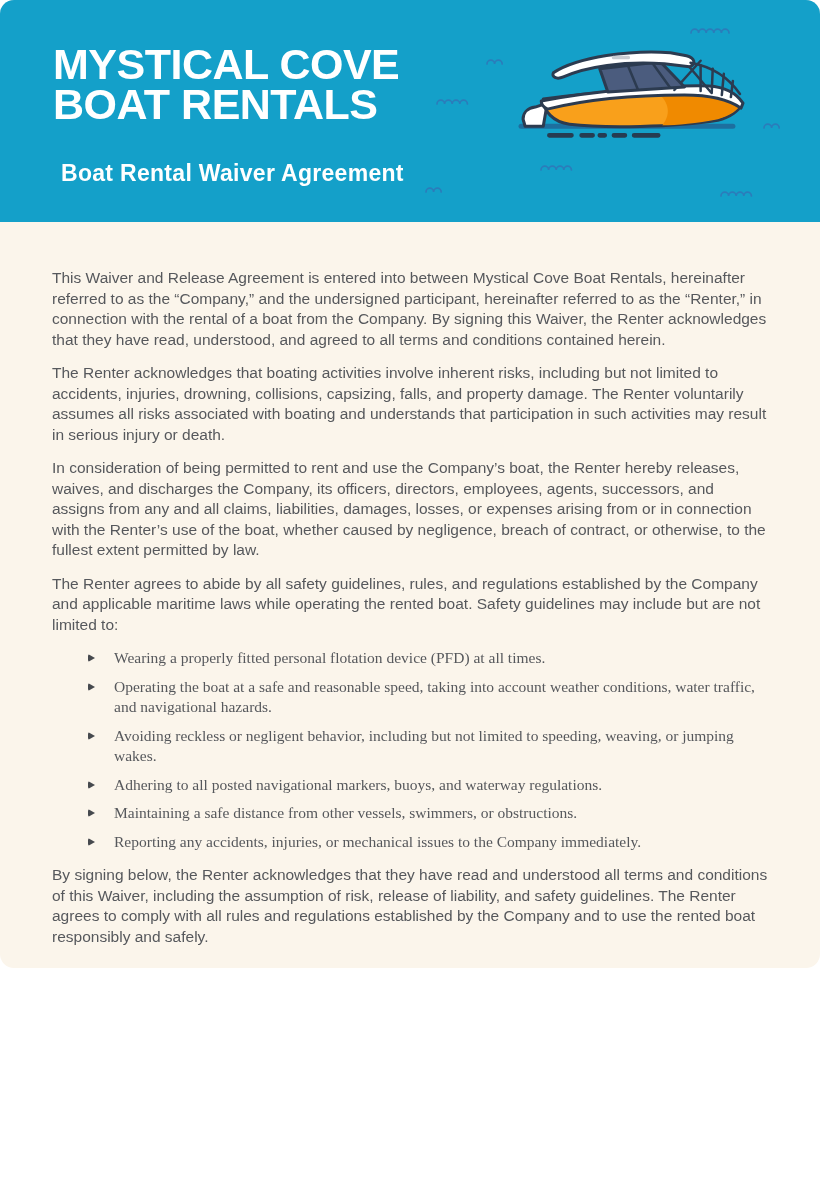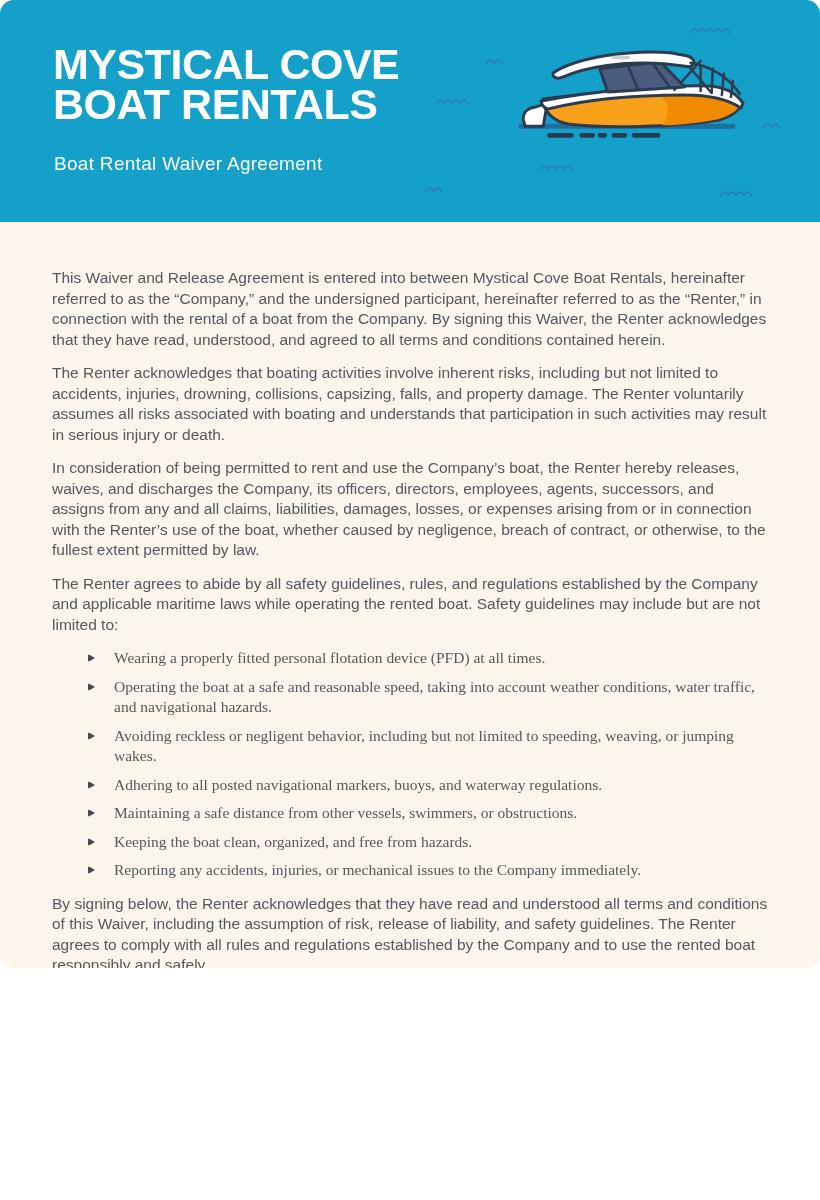--- a/index.html
+++ b/index.html
@@ -16,22 +16,22 @@
     position:relative;height:222px;flex:0 0 auto;
     background:#14A0C9;color:#ffffff;
   }
   .hdr h1{
     position:absolute;left:53px;top:44px;margin:0;
     font-size:43px;line-height:40px;font-weight:bold;
     letter-spacing:-0.5px;color:#ffffff;
   }
   .hdr h1 span{display:block;}
   .hdr .subtitle{
-    position:absolute;left:53px;top:152px;margin:1px;
-    font-size:19px;font-weight:normal;letter-spacing:0.3px;color:#ffffff;
+    position:absolute;left:53px;top:152px;margin:8px;
+    font-size:23px;font-weight:bold;letter-spacing:0.3px;color:#ffffff;
   }
   .wave{position:absolute;opacity:0.9;}
   .boat{position:absolute;left:513px;top:46px;width:232px;height:94px;}
   
   main{
     flex:1 1 auto;padding:46px 52px 2px 52px;
     color:#56585C;font-size:15.5px;line-height:20.5px;
   }
   main p{margin:0 0 13px 0;}
   ul.safety{
@@ -132,21 +132,20 @@
     <p>The Renter acknowledges that boating activities involve inherent risks, including but not limited to accidents, injuries, drowning, collisions, capsizing, falls, and property damage. The Renter voluntarily assumes all risks associated with boating and understands that participation in such activities may result in serious injury or death.</p>
     <p>In consideration of being permitted to rent and use the Company’s boat, the Renter hereby releases, waives, and discharges the Company, its officers, directors, employees, agents, successors, and assigns from any and all claims, liabilities, damages, losses, or expenses arising from or in connection with the Renter’s use of the boat, whether caused by negligence, breach of contract, or otherwise, to the fullest extent permitted by law.</p>
     <p>The Renter agrees to abide by all safety guidelines, rules, and regulations established by the Company and applicable maritime laws while operating the rented boat. Safety guidelines may include but are not limited to:</p>
 
     <ul class="safety">
       <li><span class="tri"></span><span>Wearing a properly fitted personal flotation device (PFD) at all times.</span></li>
       <li><span class="tri"></span><span>Operating the boat at a safe and reasonable speed, taking into account weather conditions, water traffic, and navigational hazards.</span></li>
       <li><span class="tri"></span><span>Avoiding reckless or negligent behavior, including but not limited to speeding, weaving, or jumping wakes.</span></li>
       <li><span class="tri"></span><span>Adhering to all posted navigational markers, buoys, and waterway regulations.</span></li>
       <li><span class="tri"></span><span>Maintaining a safe distance from other vessels, swimmers, or obstructions.</span></li>
-      <li><span class="tri"></span><span>Keeping the boat clean, organized, and free from hazards.</span></li>
       <li><span class="tri"></span><span>Reporting any accidents, injuries, or mechanical issues to the Company immediately.</span></li>
     </ul>
 
     <p class="closing">By signing below, the Renter acknowledges that they have read and understood all terms and conditions of this Waiver, including the assumption of risk, release of liability, and safety guidelines. The Renter agrees to comply with all rules and regulations established by the Company and to use the rented boat responsibly and safely.</p>
 
     <div class="sigrow">
       <span>Signature:</span>
       <span class="dash sig"></span>
       <span class="datelbl">Boat:</span>
       <span class="dash dt"></span>

